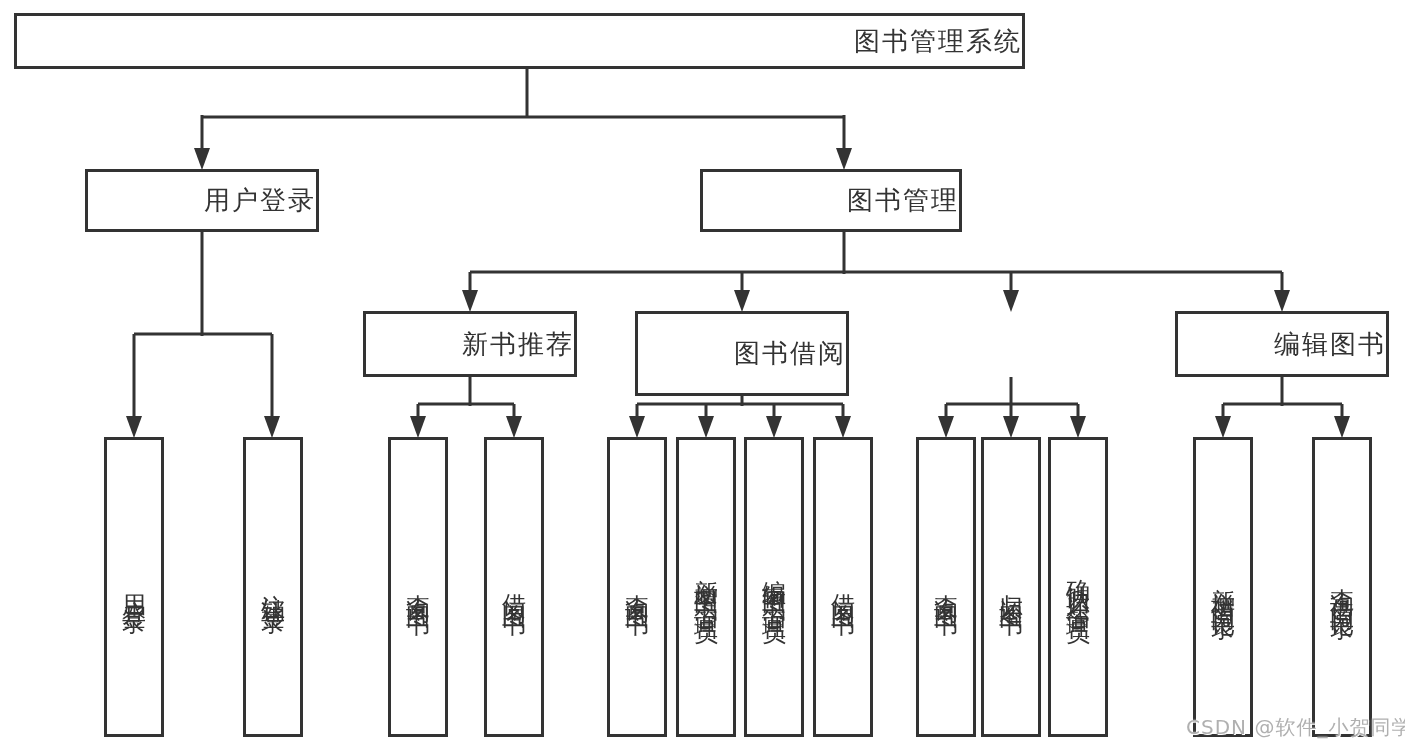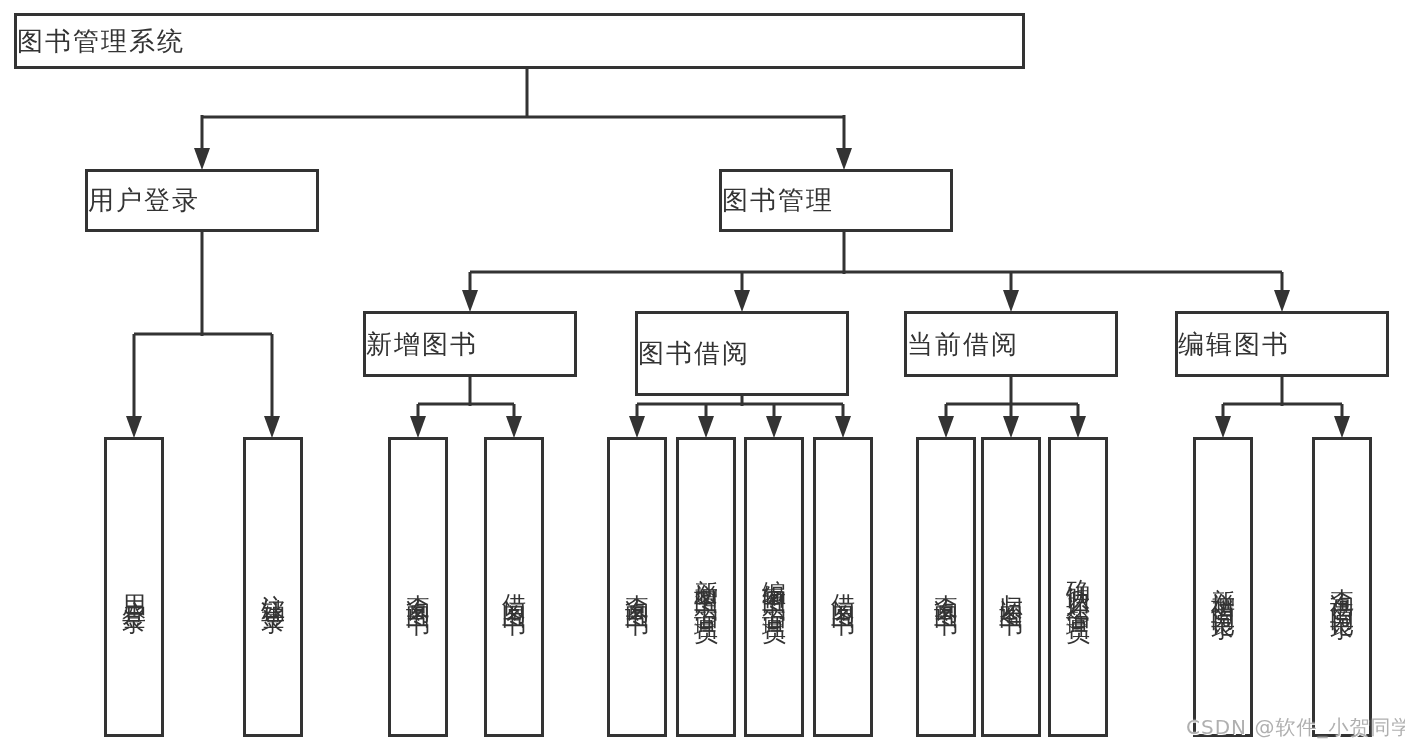--- a/index.html
+++ b/index.html
@@ -3,21 +3,21 @@
 <meta charset="utf-8">
 <style>
   :root { --line:#333333; --text:#333333; --watermark:#b0b0b0; --background:#ffffff; }
   * { margin:0; padding:0; box-sizing:border-box; }
   body { background:var(--background); font-family:"DejaVu Sans", sans-serif; color:var(--text); }
   .diagram { position:relative; width:1405px; height:747px; background:var(--background); overflow:hidden; }
   .connectors { position:absolute; left:0; top:0; z-index:0; }
   .connectors path { stroke:var(--line); stroke-width:3; fill:none; }
   .connectors polygon { fill:var(--line); stroke:none; }
   .node { position:absolute; background:#fff; border:3px solid var(--line); display:flex;
-          align-items:center; justify-content:flex-start; z-index:1; }
+          align-items:center; justify-content:flex-end; z-index:1; }
   .hlabel { font-size:26px; letter-spacing:2px; color:var(--text); white-space:nowrap; }
   .leaf { position:absolute; top:437px; width:60px; height:300px; background:#fff;
           border:3px solid var(--line); display:flex; align-items:center; justify-content:center; z-index:1; }
   .vlabel { writing-mode:vertical-rl; text-orientation:mixed; font-size:24px; letter-spacing:6px;
             color:var(--text); line-height:1; }
   .watermark { position:absolute; left:1186px; top:714px; z-index:3; font-size:20px;
                color:var(--watermark); white-space:nowrap; letter-spacing:1px;
                text-shadow:0 0 2px #ffffff, 1px 1px 0 #ffffff; }
 </style>
 </head>
@@ -54,32 +54,29 @@
     <polygon points="1334,416 1350,416 1342,438"></polygon>
   </svg>
 
   <div class="node" style="left:14px;top:13px;width:1011px;height:56px">
     <span class="hlabel">图书管理系统</span>
   </div>
 
   <div class="node" style="left:85px;top:169px;width:234px;height:63px">
     <span class="hlabel">用户登录</span>
   </div>
-  <div class="node" style="left:719px;top:169px;width:234px;height:63px">
+  <div class="node" style="left:700px;top:169px;width:262px;height:63px">
     <span class="hlabel">图书管理</span>
   </div>
 
   <div class="node" style="left:363px;top:311px;width:214px;height:66px">
-    <span class="hlabel">新增图书</span>
+    <span class="hlabel">新书推荐</span>
   </div>
   <div class="node" style="left:635px;top:311px;width:214px;height:85px">
     <span class="hlabel">图书借阅</span>
-  </div>
-  <div class="node" style="left:904px;top:311px;width:214px;height:66px">
-    <span class="hlabel">当前借阅</span>
   </div>
   <div class="node" style="left:1175px;top:311px;width:214px;height:66px">
     <span class="hlabel">编辑图书</span>
   </div>
 
   <div class="leaf" style="left:104px">
     <span class="vlabel">用户登录</span>
   </div>
   <div class="leaf" style="left:243px">
     <span class="vlabel">注销登录</span>

